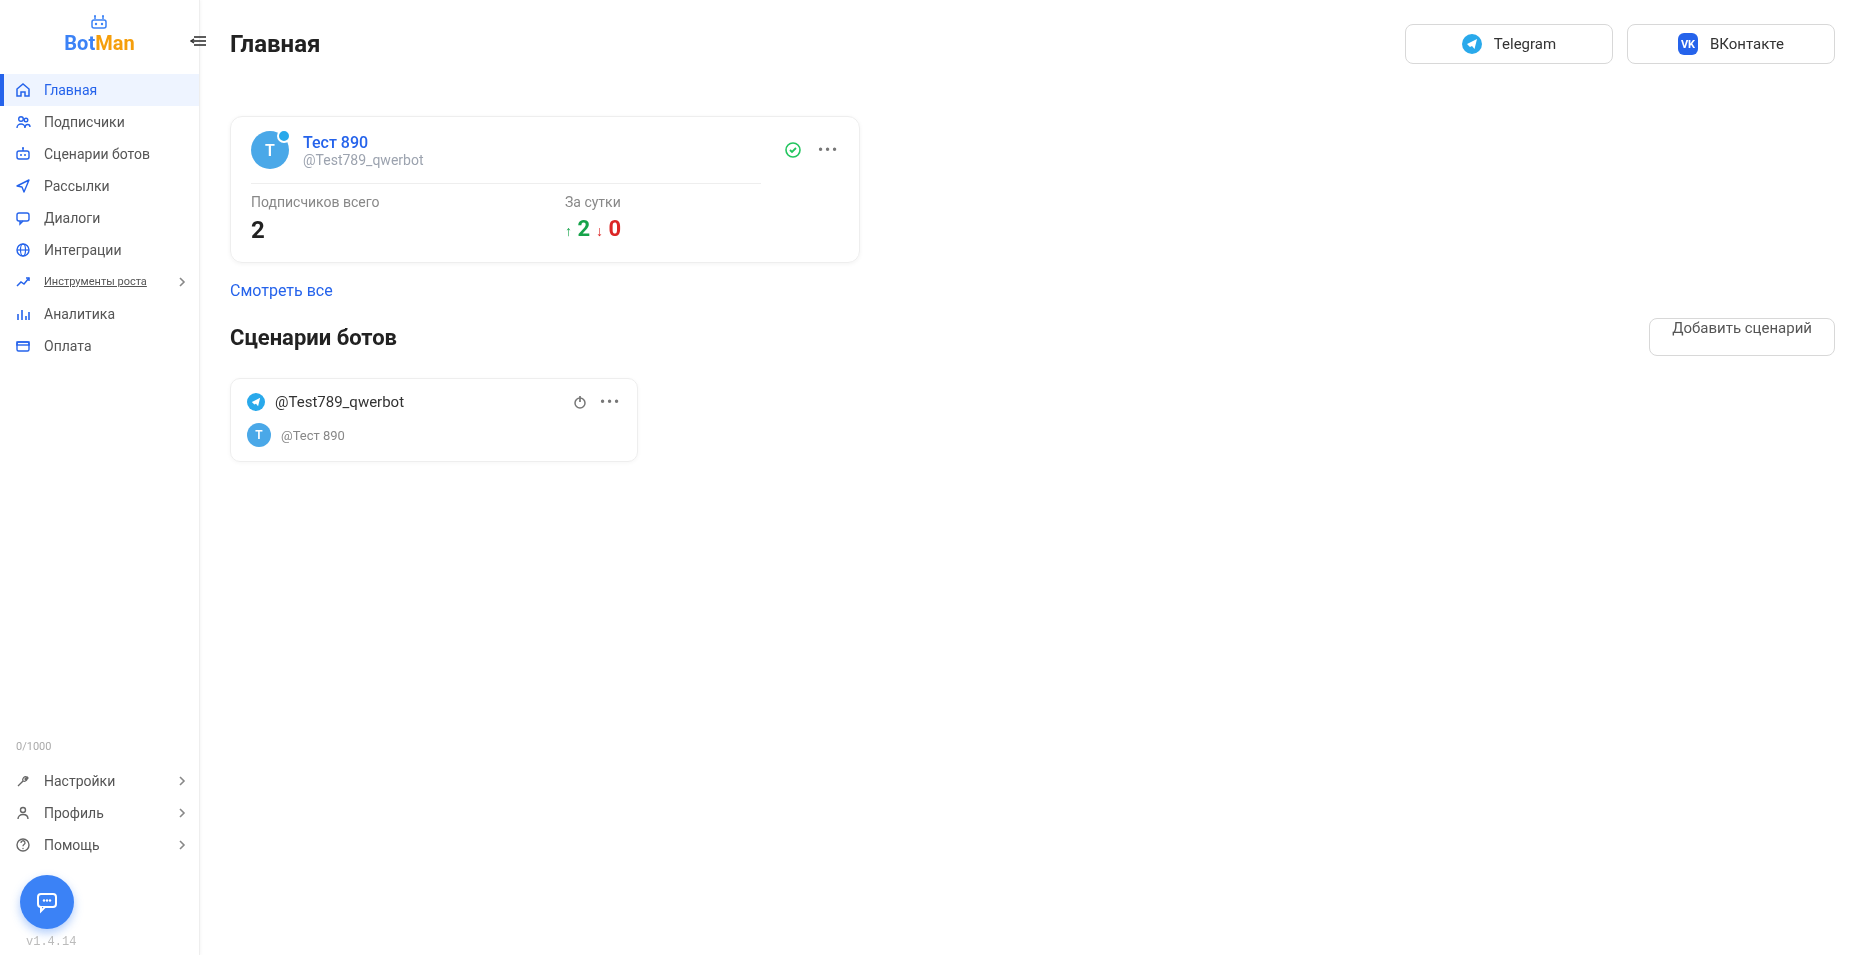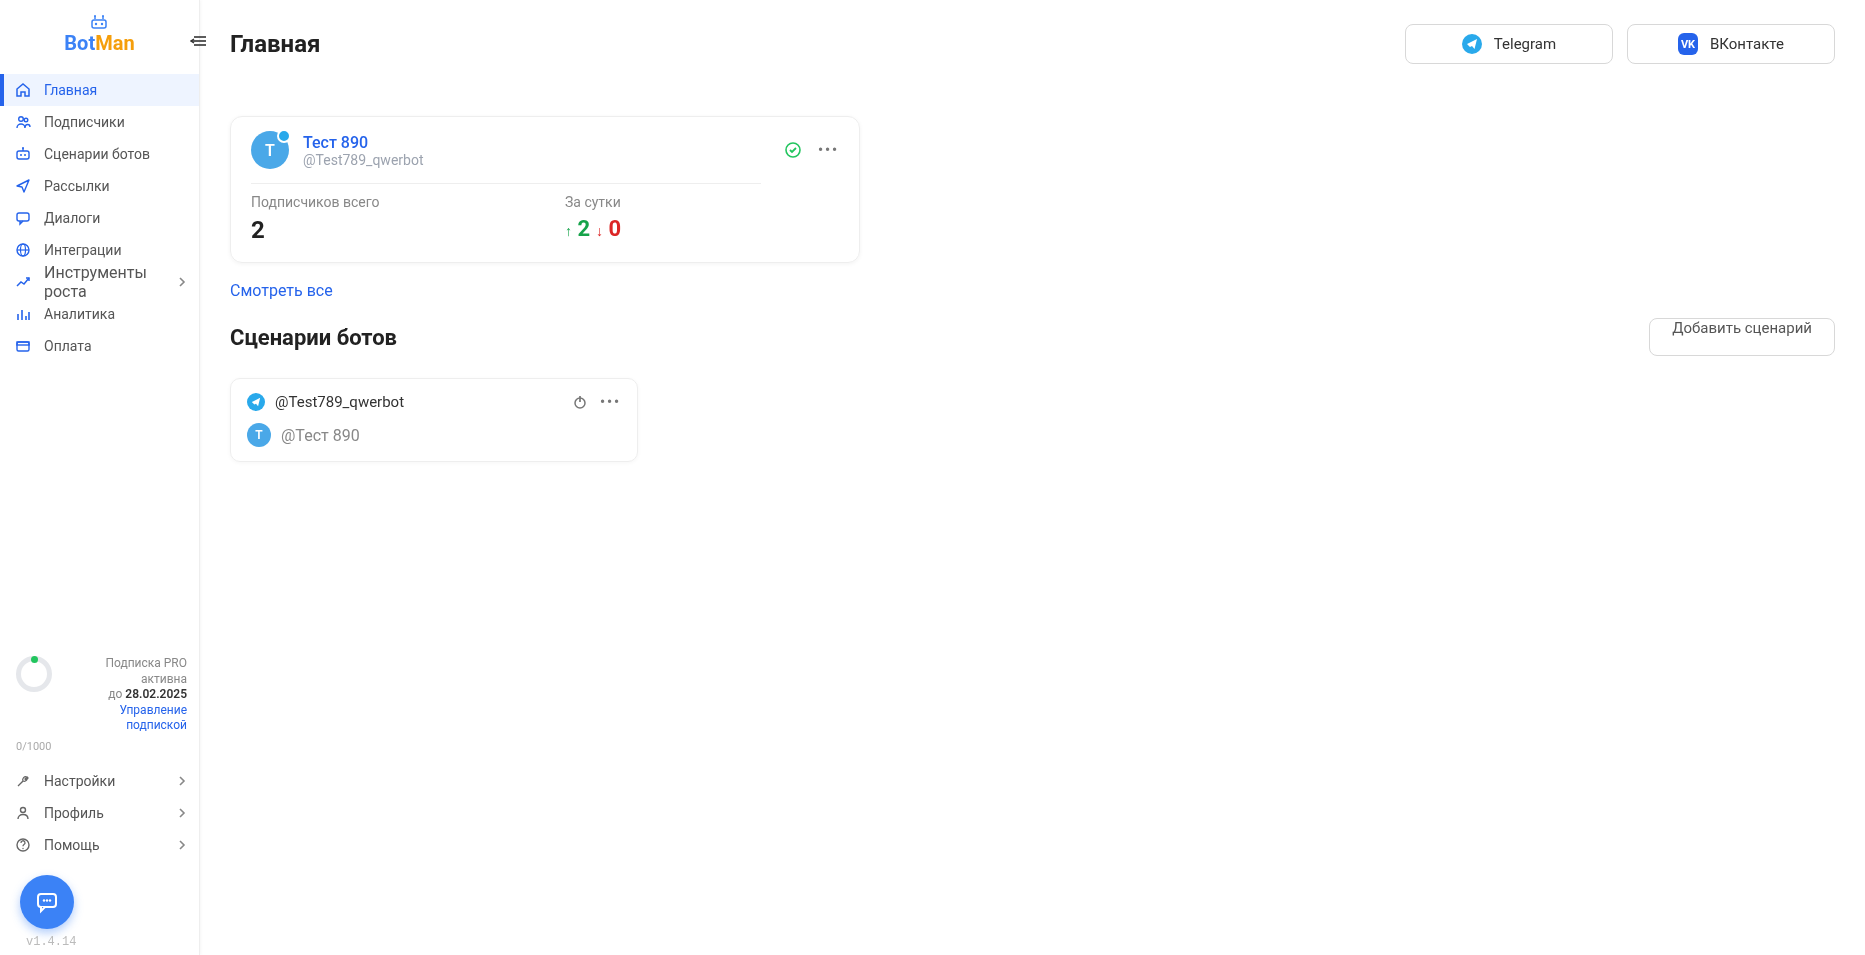--- a/index.html
+++ b/index.html
@@ -15,21 +15,21 @@
 .logo-man { color: #f59e0b; }
 .collapse-btn { position: absolute; right: -13px; top: 28px; width: 26px; height: 26px; display: flex; align-items: center; justify-content: center; color: #333; cursor: pointer; }
 
 .nav { flex: 0 0 auto; padding-top: 4px; }
 .nav-item { display: flex; align-items: center; height: 32px; padding: 0 12px 0 14px; color: #555; cursor: pointer; position: relative; gap: 12px; font-size: 14px; }
 .nav-item.active { background: #eef4ff; color: #2563eb; }
 .nav-item.active::before { content: ""; position: absolute; left: 0; top: 0; bottom: 0; width: 4px; background: #2563eb; }
 .nav-item .nav-icon { width: 18px; height: 18px; display: flex; align-items: center; justify-content: center; color: #2563eb; flex-shrink: 0; }
 .nav-item .nav-label { flex: 1; line-height: 1.2; }
 .nav-item .nav-chevron { color: #888; }
-.nav-sub { font-size: 16px; }
+.nav-sub { font-size: 11px; text-decoration: underline; }
 
 .sidebar-spacer { flex: 1; }
 
 .sub-block { padding: 10px 12px 6px 16px; display: flex; gap: 10px; align-items: flex-start; font-size: 12px; color: #888; }
 .sub-ring { width: 36px; height: 36px; border-radius: 50%; border: 5px solid #e5e7eb; position: relative; flex-shrink: 0; }
 .sub-ring::after { content: ""; position: absolute; top: -5px; left: 10px; width: 7px; height: 7px; background: #22c55e; border-radius: 50%; }
 .sub-text { text-align: right; flex: 1; line-height: 1.3; }
 .sub-date { color: #333; font-weight: 600; }
 .sub-link { color: #2563eb; cursor: pointer; }
 .sub-count { font-size: 11px; color: #aaa; padding: 0 0 12px 16px; }
@@ -77,21 +77,21 @@
 .section-row { display: flex; align-items: center; justify-content: space-between; margin-top: 18px; }
 .section-title { font-size: 22px; font-weight: 700; color: #222; }
 .add-btn { height: 38px; padding: 0 22px; border: 1px solid #d8d8d8; border-radius: 8px; background: #fff; color: #555; cursor: pointer; font-size: 15px; }
 
 .scenario-card { width: 408px; border: 1px solid #eee; border-radius: 10px; box-shadow: 0 1px 4px rgba(0,0,0,0.04); margin-top: 22px; padding: 14px 16px; }
 .sc-head { display: flex; align-items: center; gap: 10px; }
 .sc-handle { flex: 1; font-size: 15px; color: #333; }
 .sc-actions { display: flex; align-items: center; gap: 12px; color: #777; }
 .sc-bot-row { display: flex; align-items: center; gap: 10px; margin-top: 12px; }
 .sc-avatar { width: 24px; height: 24px; border-radius: 50%; background: #4aa8e8; color: #fff; font-size: 12px; display: flex; align-items: center; justify-content: center; font-weight: 600; }
-.sc-bot-name { font-size: 16px; color: #888; }
+.sc-bot-name { font-size: 13px; color: #888; }
 
 svg { display: block; }
 </style>
 </head>
 <body>
 
 <div class="sidebar">
   <div class="logo-row">
     <div class="logo">
       <span class="logo-bot-icon">
@@ -207,30 +207,20 @@
             <rect x="2" y="4" width="12" height="9" rx="1.5" fill="none" stroke="currentColor" stroke-width="1.4"></rect>
             <rect x="2" y="4" width="12" height="3" fill="none" stroke="currentColor" stroke-width="1.4"></rect>
           </svg>
         </span>
       <span class="nav-label">Оплата</span>
     </div>
   </div>
 
   <div class="sidebar-spacer"></div>
 
-  <div class="sub-block">
-    <div>
-      <div class="sub-ring"></div>
-    </div>
-    <div class="sub-text">
-      <div>Подписка PRO активна</div>
-      <div><span>до </span><span class="sub-date">28.02.2025</span></div>
-      <div class="sub-link">Управление подпиской</div>
-    </div>
-  </div>
   <div class="sub-count">0/1000</div>
 
   <div class="bottom-nav">
     <div class="nav-item">
       <span class="nav-icon">
           <svg width="16" height="16" viewBox="0 0 16 16">
             <path d="M12 4a3 3 0 0 1-4 4L3 13l0 0 5-5a3 3 0 0 1 4-4l-2 2 1 1 2-2z" fill="none" stroke="currentColor" stroke-width="1.3"></path>
           </svg>
         </span>
       <span class="nav-label">Настройки</span>

